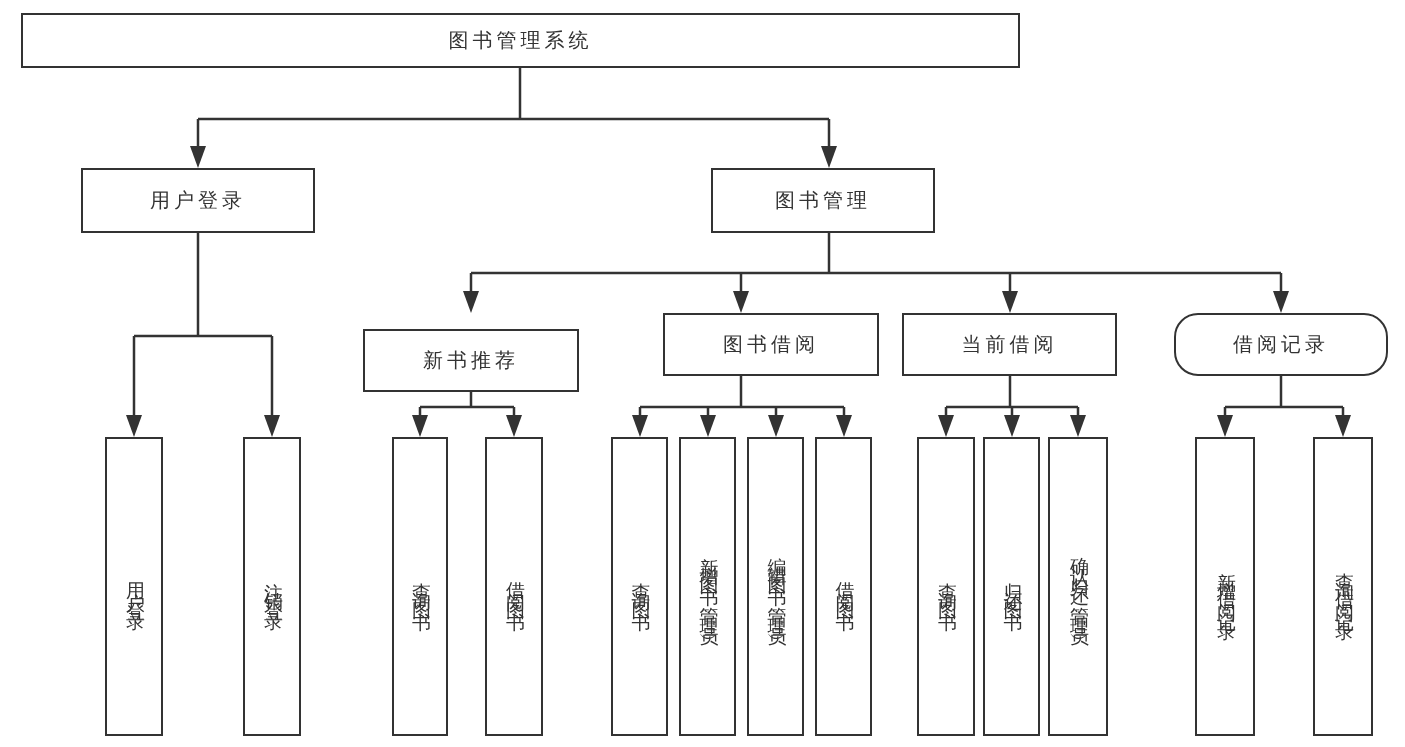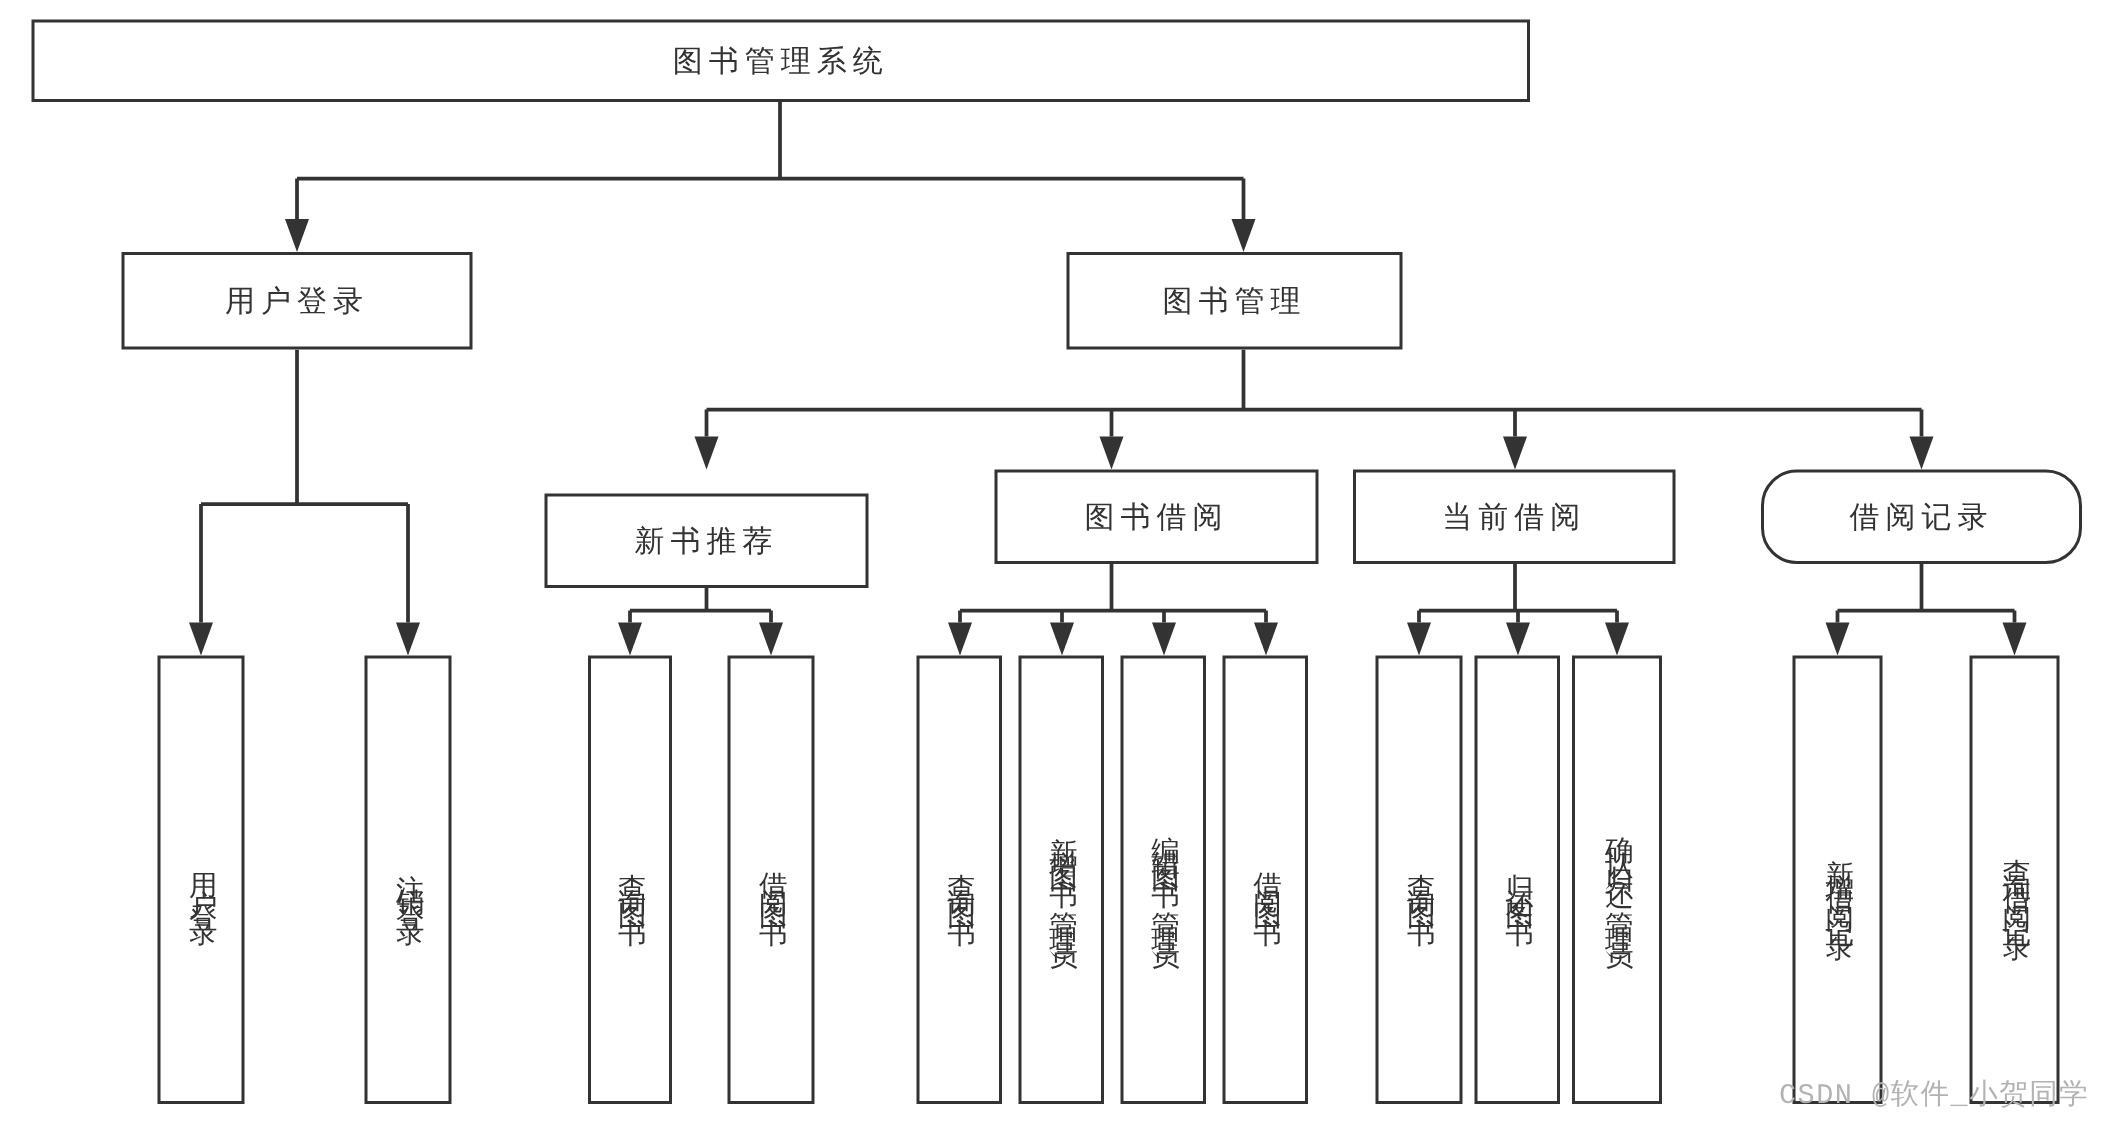--- a/index.html
+++ b/index.html
@@ -191,15 +191,14 @@
     <span class="vtext">确认归还（管理员）</span>
   </div>
 
   <div class="leaf" style="left:1195px; top:437px; width:60px; height:299px;">
     <span class="vtext">新增借阅记录</span>
   </div>
   <div class="leaf" style="left:1313px; top:437px; width:60px; height:299px;">
     <span class="vtext">查询借阅记录</span>
   </div>
 
-  <div id="watermark">CSDN @软件_小贺同学</div>
 
 </div>
 
 </body></html>

